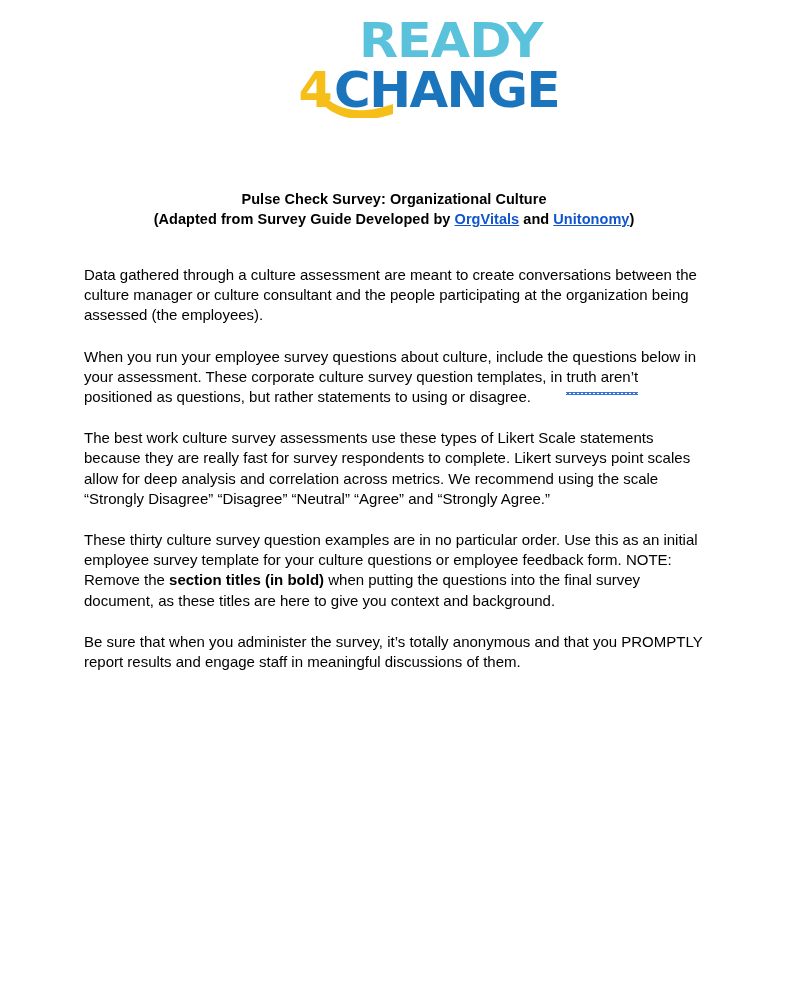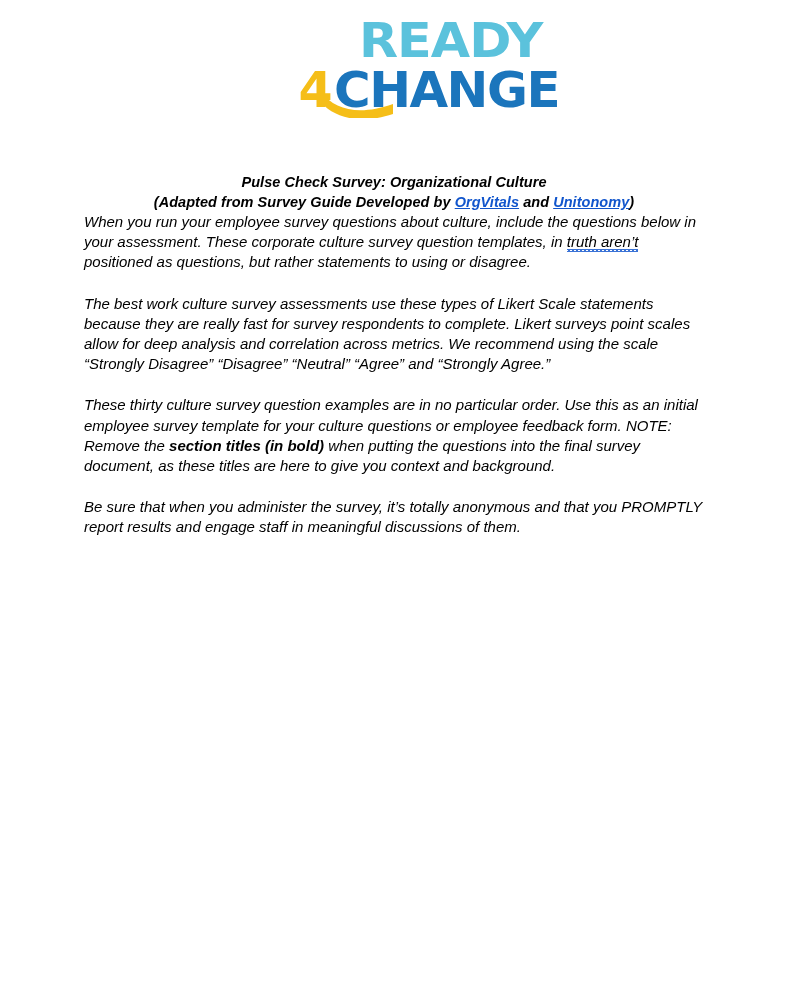--- a/index.html
+++ b/index.html
@@ -73,23 +73,22 @@
     width: 76px;
     height: 28px;
     z-index: 4;
     pointer-events: none;
   }
 
   
   .doc {
     position: absolute;
     left: 84px;
-    top: 172px;
+    top: 189px;
     width: 620px;
-    font-style: italic;
   }
   .title-block {
     text-align: center;
     font-weight: 700;
     font-size: 14.5px;
     line-height: 20px;
     letter-spacing: 0.05px;
   }
   .title-line2 { white-space: nowrap; text-align: center; }
 
@@ -110,21 +109,21 @@
   }
 
   .grammar {
     text-decoration: none;
     background-repeat: repeat-x;
     background-position: left bottom;
     background-size: 4px 3px;
     background-image:
       linear-gradient(135deg, transparent 40%, #3b73d6 40%, #3b73d6 60%, transparent 60%),
       linear-gradient(45deg, transparent 40%, #3b73d6 40%, #3b73d6 60%, transparent 60%);
-    padding-bottom: 2px;
+    padding-bottom: 10px;
     margin-top: 22px;
   }
 </style>
 </head>
 <body>
 
 <div class="logo-block">
   <div class="logo">
     <div class="logo-ready">READY</div>
     <div class="logo-change">CHANGE</div>
@@ -135,20 +134,21 @@
   </div>
 </div>
 
 <div class="doc">
 
   <div class="title-block">
     <div>Pulse Check Survey: Organizational Culture</div>
     <div class="title-line2"><span>(Adapted from Survey Guide Developed by </span><a class="doclink" href="#">OrgVitals</a><span> and </span><a class="doclink" href="#">Unitonomy</a><span>)</span></div>
   </div>
 
+  <p class="para" style="margin-top:36px;">Data gathered through a culture assessment are meant to create conversations between the culture manager or culture consultant and the people participating at the organization being assessed (the employees).</p>
 
 
   <p class="para"><span>When you run your employee survey questions about culture, include the questions below in your assessment. These corporate culture survey question templates, in </span><span class="grammar">truth aren’t</span><span> positioned as questions, but rather statements to using or disagree.</span></p>
 
   <p class="para">The best work culture survey assessments use these types of Likert Scale statements because they are really fast for survey respondents to complete. Likert surveys point scales allow for deep analysis and correlation across metrics. We recommend using the scale “Strongly Disagree” “Disagree” “Neutral” “Agree” and “Strongly Agree.”</p>
 
   <p class="para"><span>These thirty culture survey question examples are in no particular order. Use this as an initial employee survey template for your culture questions or employee feedback form. NOTE: Remove the </span><span class="b">section titles (in bold)</span><span> when putting the questions into the final survey document, as these titles are here to give you context and background.</span></p>
 
   <p class="para">Be sure that when you administer the survey, it’s totally anonymous and that you PROMPTLY report results and engage staff in meaningful discussions of them.</p>
 

